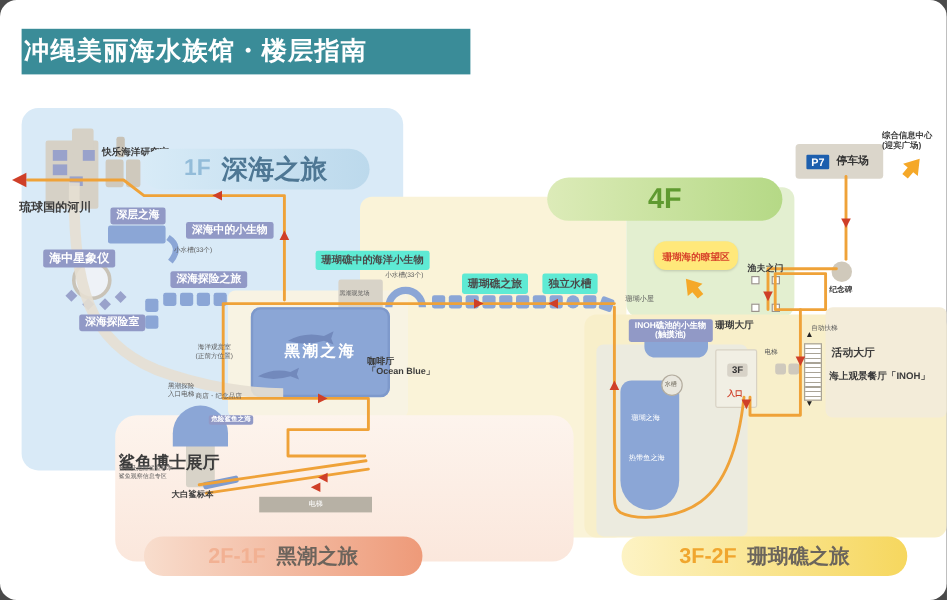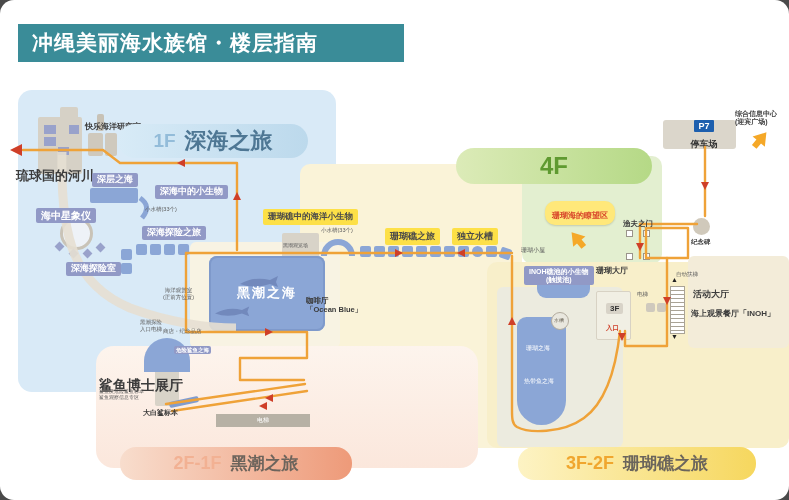--- a/index.html
+++ b/index.html
@@ -1,25 +1,25 @@
 <!DOCTYPE html>
 <html><head>
 <meta charset="utf-8">
 <style>
   html,body{margin:0;padding:0;background:#4a4a4a;}
   #canvas{position:relative;width:789px;height:500px;background:#ffffff;border-radius:14px;overflow:hidden;
     font-family:"Liberation Sans","DejaVu Sans",sans-serif;}
-  .abs{position:absolute;flex-direction:column;}
+  .abs{position:absolute;}
   .zone{position:absolute;}
   .titlebar{position:absolute;left:18px;top:24px;width:372px;height:38px;background:#3a8c98;color:#fff;
-    font-size:21px;font-weight:bold;line-height:38px;padding-left:14px;letter-spacing:1px;}
+    font-size:21px;font-weight:bold;line-height:38px;padding-left:2px;letter-spacing:1px;}
   .pill{position:absolute;display:flex;align-items:center;justify-content:center;gap:9px;font-weight:bold;}
   .plabel{position:absolute;background:#9199c6;color:#fff;font-size:9px;font-weight:bold;
     padding:2px 5px;border-radius:2px;white-space:nowrap;line-height:1.1;}
-  .klabel{position:absolute;background:#fde047;color:#4a4a4a;font-size:9px;font-weight:bold;
+  .klabel{position:absolute;background:#5eead4;color:#4a4a4a;font-size:9px;font-weight:bold;
     padding:2px 5px;border-radius:2px;white-space:nowrap;}
   .dlabel{position:absolute;color:#3c3c3c;font-weight:bold;white-space:nowrap;line-height:1.2;}
   .tiny{position:absolute;color:#5c5c5c;font-size:5.5px;font-weight:normal;white-space:nowrap;line-height:1.25;}
   .tk{position:absolute;background:#8ba6d6;border-radius:2px;}
   .sq{width:11px;height:11px;}
   .bld{position:absolute;background:#d6d1c6;border-radius:2px;}
   .pin{position:absolute;background:#99a2cb;}
   svg.overlay{position:absolute;left:0;top:0;z-index:6;pointer-events:none;}
   .lab{z-index:7;}
 </style>
@@ -153,21 +153,21 @@
 
     <g transform="translate(760,140) rotate(40)">
       <path d="M-3,9 L-3,2 L-8,2 L0,-10 L8,2 L3,2 L3,9 Z" fill="#f5a828"></path>
     </g>
     <g transform="translate(578,240) rotate(-40)">
       <path d="M-3,9 L-3,2 L-8,2 L0,-10 L8,2 L3,2 L3,9 Z" fill="#f5a828"></path>
     </g>
   </svg>
 
   <div class="dlabel lab" style="left:85px;top:122px;font-size:8px;">快乐海洋研究室</div>
-  <div class="dlabel lab" style="left:16px;top:168px;font-size:13px;">琉球国的河川</div>
+  <div class="dlabel lab" style="left:16px;top:168px;font-size:10px;">琉球国的河川</div>
   <div class="plabel lab" style="left:92px;top:173px;">深层之海</div>
   <div class="plabel lab" style="left:155px;top:185px;">深海中的小生物</div>
   <div class="tiny lab" style="left:145px;top:206px;">小水槽(33个)</div>
   <div class="plabel lab" style="left:36px;top:208px;font-size:10px;">海中星象仪</div>
   <div class="plabel lab" style="left:142px;top:226px;">深海探险之旅</div>
   <div class="plabel lab" style="left:66px;top:262px;">深海探险室</div>
   <div class="tiny lab" style="left:163px;top:287px;text-align:center;">
     <div>海洋观赏室</div>
     <div>(正前方位置)</div>
   </div>

